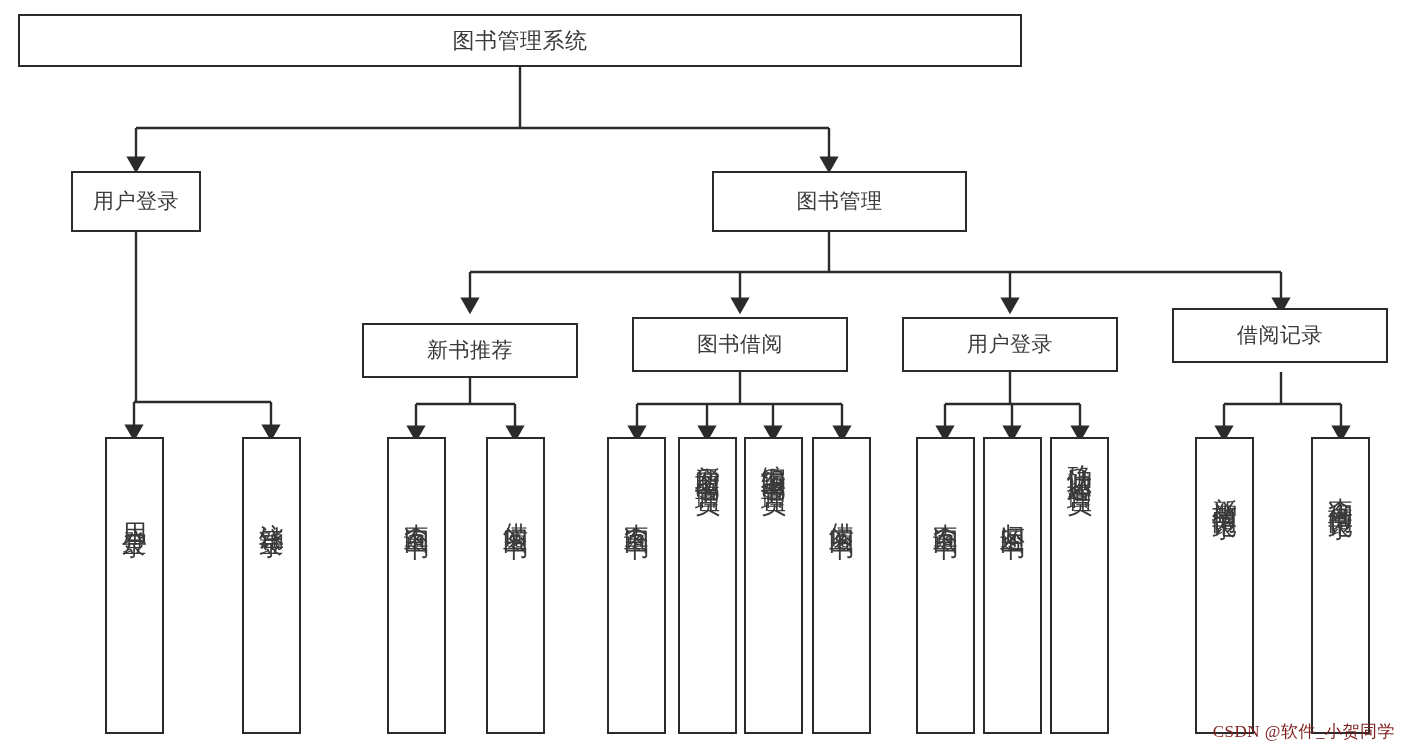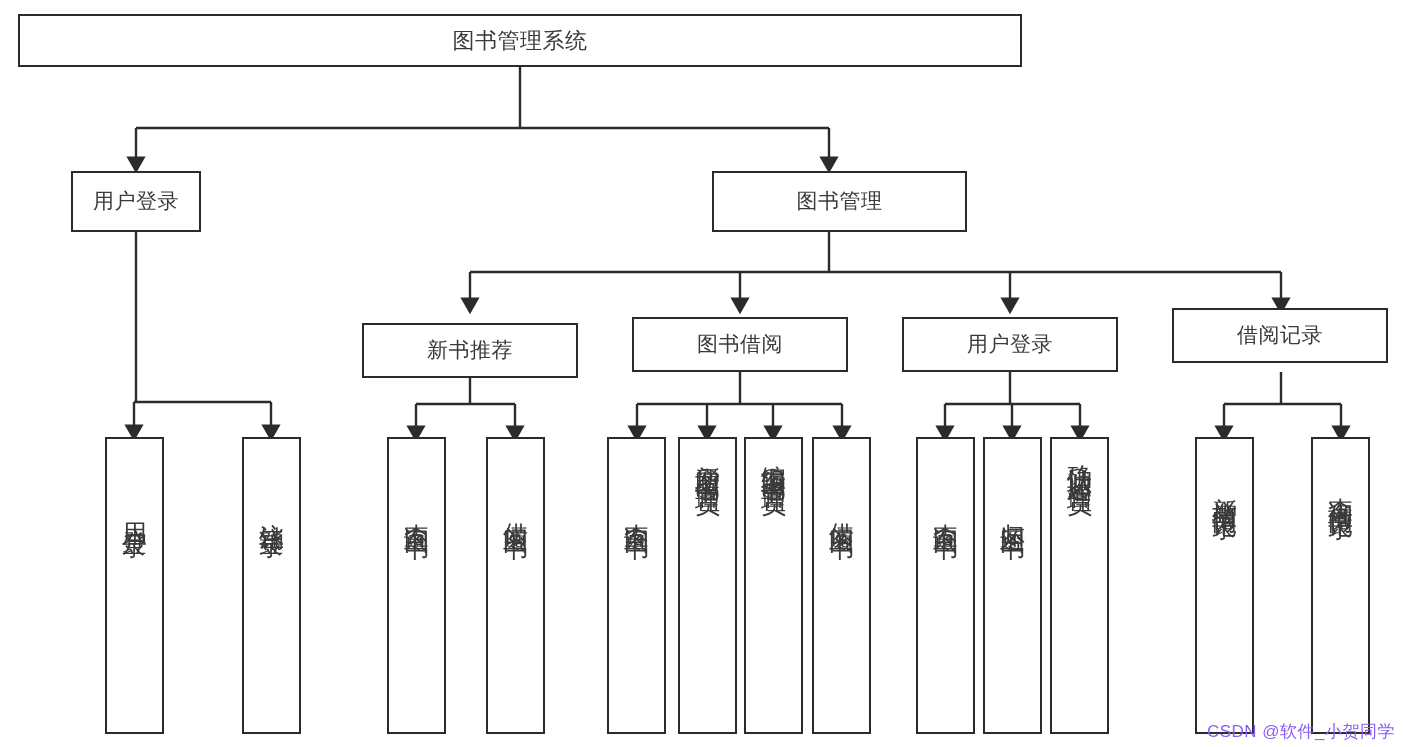--- a/index.html
+++ b/index.html
@@ -63,25 +63,25 @@
   }
   .node.vert.short .label{ padding-top:60px; }
   .node.vert.tall .label{ padding-top:2px; }
   .node.vert.med .label{ padding-top:34px; }
 
   #watermark{
     position:absolute;
     right:10px;
     bottom:4px;
     font-size:17px;
-    color:#8b5cf6;
+    color:#7f1d1d;
     letter-spacing:0.5px;
     z-index:5;
     white-space:nowrap;
-    font-family:Liberation Sans, sans-serif;
+    font-family:Liberation Serif, serif;
   }
 </style>
 </head>
 <body>
 
 <div id="canvas">
 
   <svg id="edges" viewBox="0 0 1405 747" width="1405" height="747" xmlns="http://www.w3.org/2000/svg">
     <defs>
       <marker id="arrow" markerWidth="10" markerHeight="10" refX="1.5" refY="4" orient="auto" markerUnits="strokeWidth">

